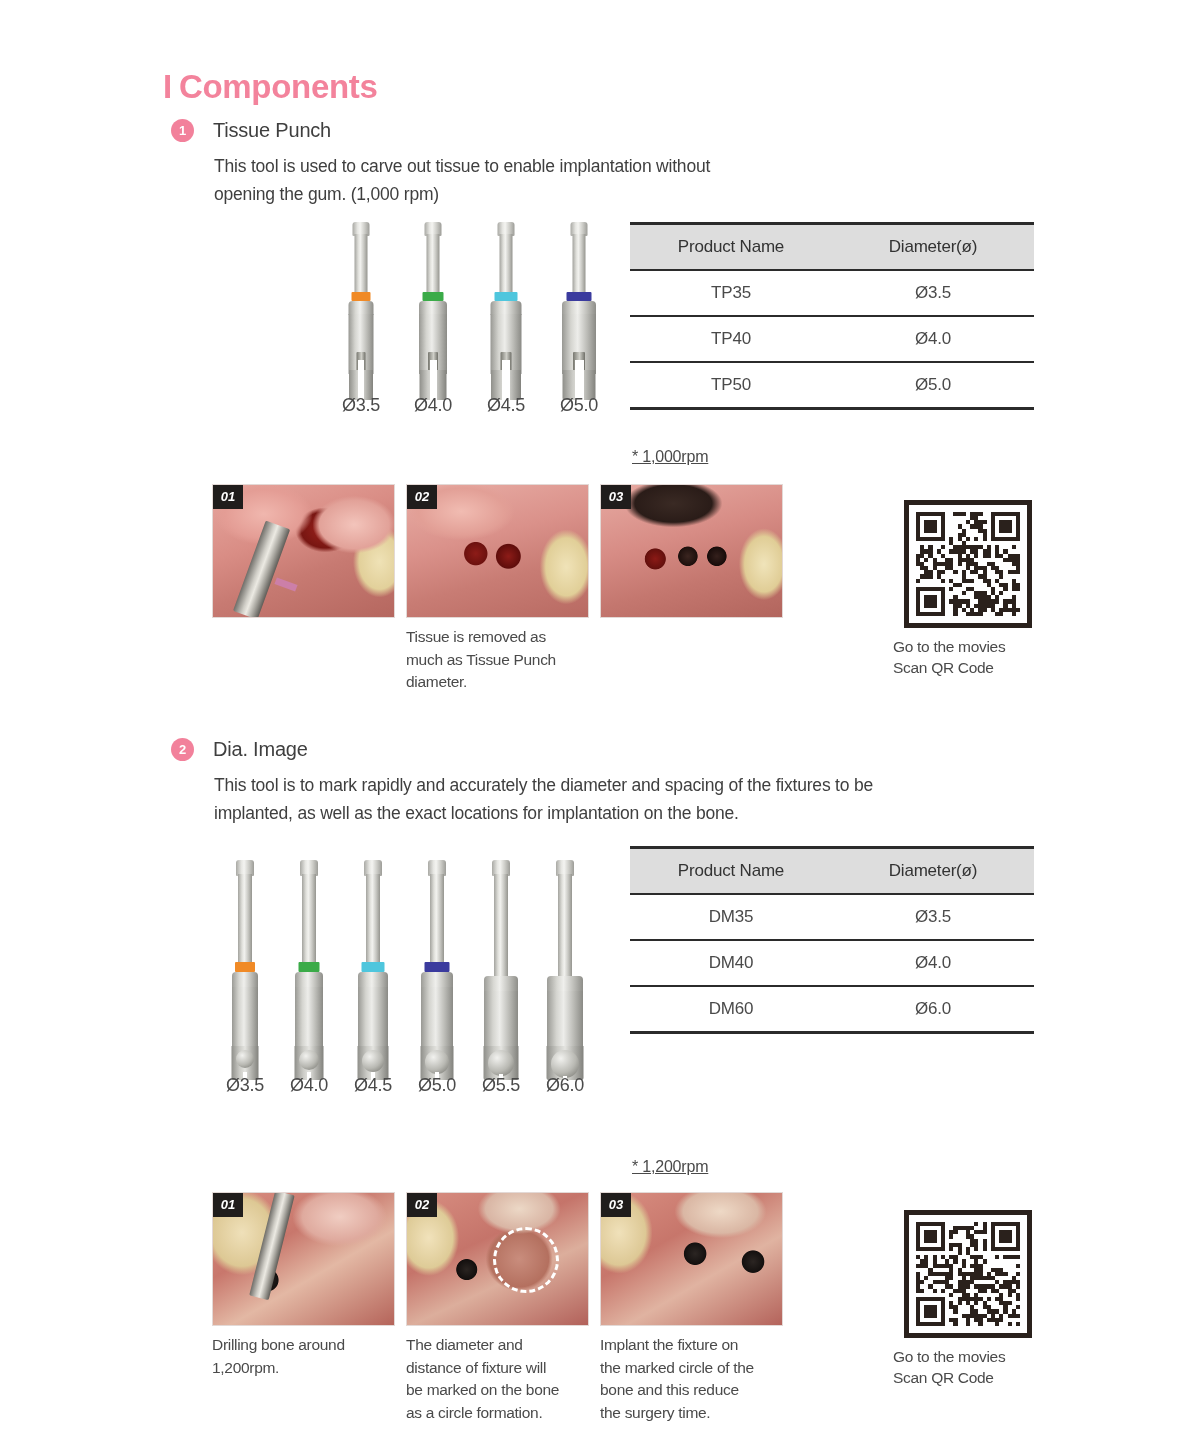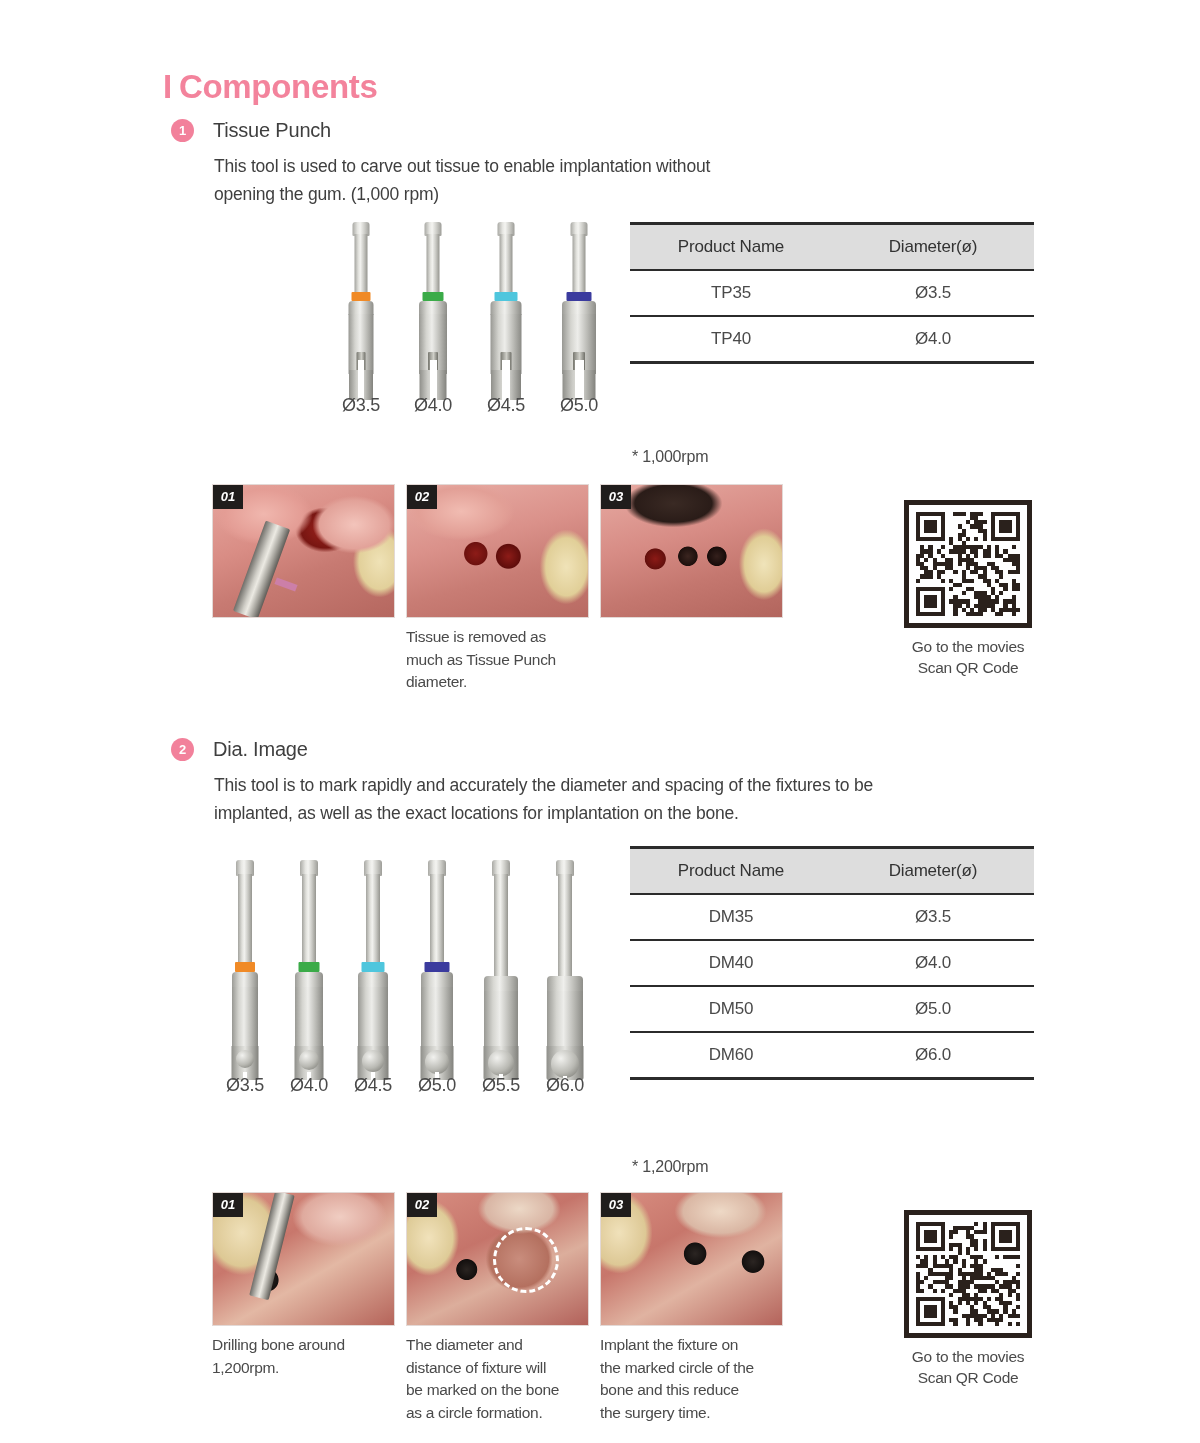--- a/index.html
+++ b/index.html
@@ -87,21 +87,21 @@
     background:#dddddd; border-top:3px solid #2b2b2b; border-bottom:2.5px solid #2b2b2b;
     font-size:17px; color:#333333; text-align:center; padding:12px 0 12px;
     letter-spacing:-0.2px;
   }
   .ptable .data-row td {
     border-bottom:2px solid #2b2b2b; font-size:17px; color:#4a4a4a;
     text-align:center; padding:12px 0 12px; letter-spacing:-0.2px;
   }
   .ptable .data-row:last-child td { border-bottom:3px solid #2b2b2b; }
   .rpm-note {
-    position:absolute; font-size:16px; color:#4a4a4a; letter-spacing:-0.2px;
+    position:absolute; font-size:16px; color:#4a4a4a; letter-spacing:-0.2px;text-decoration:underline;
   }
 
   
   .photos { position:absolute; }
   .photo-cell { position:absolute; width:183px; }
   .photo-frame {
     position:relative; width:183px; height:134px; overflow:hidden;
     border:1px solid #e3d9d6;
   }
   .photo-num {
@@ -161,21 +161,21 @@
   }
   .ph-drill {
     position:absolute; background:linear-gradient(90deg,#6f6d68 0%,#cfcdc6 35%,#eceae3 50%,#a8a69f 75%,#5e5c57 100%);
     border-radius:2px;
   }
   .ph-ring-mark {
     position:absolute; border:3px dashed #ffffff; border-radius:50%;
   }
 
   
-  .qr-block { position:absolute; width:150px; text-align:center; }
+  .qr-block { position:absolute; width:150px; text-align:left; }
   .qr-outer {
     width:128px; height:128px; margin:0 auto; background:#ffffff;
     border:5px solid #2a211c; padding:7px;
   }
   .qr-grid {
     width:100%; height:100%;
     display:grid; grid-template-columns:repeat(25,1fr); grid-template-rows:repeat(25,1fr);
   }
   .qr-grid i { display:block; }
   .qr-grid i.on { background:#2a211c; }
@@ -266,20 +266,24 @@
           <td style="width:202px;">Product Name</td>
           <td style="width:202px;">Diameter(ø)</td>
         </tr>
         <tr class="data-row">
           <td>TP35</td>
           <td>Ø3.5</td>
         </tr>
         <tr class="data-row">
           <td>TP40</td>
           <td>Ø4.0</td>
+        </tr>
+        <tr class="data-row">
+          <td>TP50</td>
+          <td>Ø5.0</td>
         </tr>
       </tbody>
     </table>
     <div class="rpm-note" style="left:632px; top:448px;">* 1,000rpm</div>
 
     <div class="photos" style="left:212px; top:484px; width:590px; height:230px;">
 
       <div class="photo-cell" style="left:0px;">
         <div class="photo-frame">
           <div class="ph ph-gum1"></div>
@@ -1045,24 +1049,20 @@
         </tr>
         <tr class="data-row">
           <td>DM35</td>
           <td>Ø3.5</td>
         </tr>
         <tr class="data-row">
           <td>DM40</td>
           <td>Ø4.0</td>
         </tr>
         <tr class="data-row">
-          <td>DM50</td>
-          <td>Ø5.0</td>
-        </tr>
-        <tr class="data-row">
           <td>DM60</td>
           <td>Ø6.0</td>
         </tr>
       </tbody>
     </table>
     <div class="rpm-note" style="left:632px; top:1158px;">* 1,200rpm</div>
 
     <div class="photos" style="left:212px; top:1192px; width:590px; height:240px;">
 
       <div class="photo-cell" style="left:0px;">

